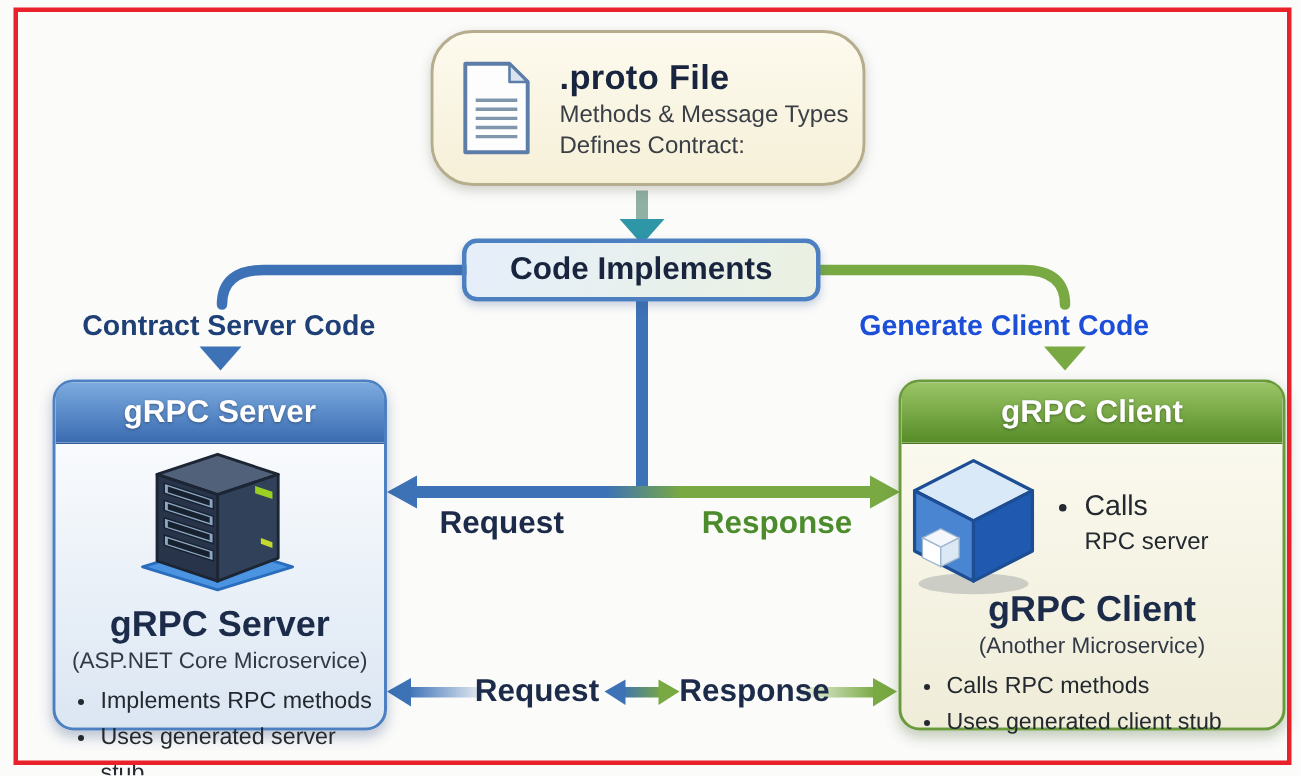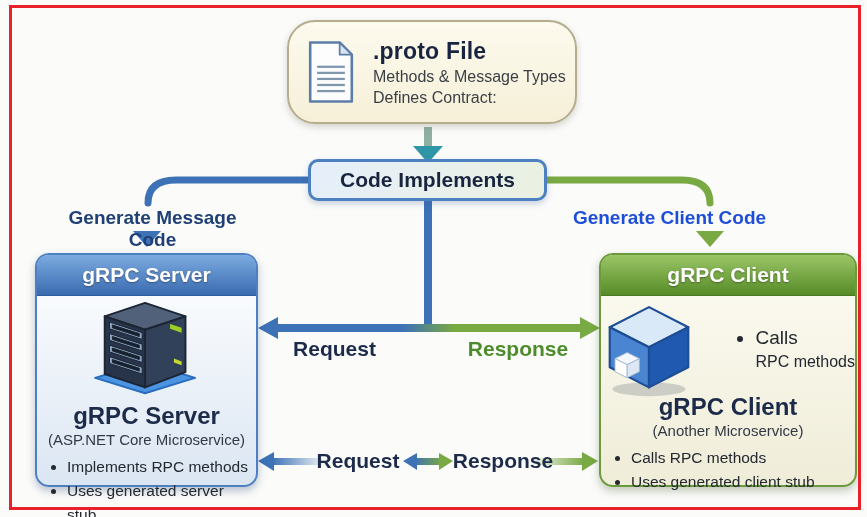--- a/index.html
+++ b/index.html
@@ -45,21 +45,21 @@
   .client-box{left:599px;width:258px;border:2px solid #6a9a3c;background:linear-gradient(#fdfcf3,#efecd8);box-shadow:0 4px 9px rgba(60,90,30,.30);}
   .node-header{height:40px;border-radius:11px 11px 0 0;display:flex;align-items:center;justify-content:center;
     color:#fff;font-size:21px;font-weight:bold;text-shadow:0 1px 2px rgba(0,0,0,.35);}
   .server-box .node-header{background:linear-gradient(#7cabe0,#3a6bb0);border-bottom:1px solid #2f5c9e;}
   .client-box .node-header{background:linear-gradient(#9bc566,#568c28);border-bottom:1px solid #4a7a22;}
   .node-body{text-align:center;}
   .node-title{font-size:24px;font-weight:bold;color:#1c2b4a;line-height:1.1;}
   .node-subtitle{font-size:15px;color:#313944;margin-top:2px;}
   ul.node-bullets{margin:7px 0 0 0;padding:0 0 0 30px;text-align:left;list-style:disc;}
   ul.node-bullets li{font-size:15.5px;color:#23292f;line-height:1.55;}
-  .cube-row{display:flex;align-items:center;justify-content:space-between;margin-top:4px;}
+  .cube-row{display:flex;align-items:center;justify-content:flex-start;margin-top:4px;}
   .cube-note{text-align:left;margin-left:6px;}
   ul.cube-note-list{margin:0;padding:0 0 0 20px;list-style:disc;}
   ul.cube-note-list li{font-size:19px;color:#23292f;}
   .cube-note-sub{font-size:16px;color:#23292f;padding-left:20px;margin-top:4px;}
 
   
   .banner{
     position:absolute;left:256px;top:377px;width:348px;height:54px;z-index:1;
     background:linear-gradient(#f8ab25,#e28e03);
     border:2px solid #c07f0e;border-radius:4px;box-sizing:border-box;
@@ -160,21 +160,21 @@
       <div class="proto-title">.proto File</div>
       <div class="proto-line">Methods &amp; Message Types</div>
       <div class="proto-line">Defines Contract:</div>
     </div>
   </div>
 
   <div class="codegen-box">
     <span>Code Implements</span>
   </div>
 
-  <div class="gen-label server">Generate Message Code</div>
+  <div class="gen-label server">Contract Server Code</div>
   <div class="gen-label client">Generate Client Code</div>
 
   <div class="node-box server-box">
     <div class="node-header">gRPC Server</div>
     <div class="node-body">
       <svg width="118" height="100" viewBox="0 0 120 104" style="margin-top:3px;">
         <polygon points="6,82 58,66 110,82 58,98" fill="#4b94e2" stroke="#2a6dbd" stroke-width="2" stroke-linejoin="round"></polygon>
         <polygon points="58,4 100,18 58,32 16,18" fill="#52617a" stroke="#1c2534" stroke-width="2" stroke-linejoin="round"></polygon>
         <polygon points="100,18 100,76 58,92 58,32" fill="#32415a" stroke="#1c2534" stroke-width="2" stroke-linejoin="round"></polygon>
         <polygon points="16,18 58,32 58,92 16,78" fill="#27344a" stroke="#1c2534" stroke-width="2" stroke-linejoin="round"></polygon>
@@ -214,21 +214,21 @@
           <g stroke="#9fb6cf" stroke-width="1">
             <polygon points="30,60 44,67 30,74 16,67" fill="#f4f8fc"></polygon>
             <polygon points="16,67 30,74 30,89 16,82" fill="#ffffff"></polygon>
             <polygon points="44,67 44,82 30,89 30,74" fill="#dce8f4"></polygon>
           </g>
         </svg>
         <div class="cube-note">
           <ul class="cube-note-list">
             <li>Calls</li>
           </ul>
-          <div class="cube-note-sub">RPC methods</div>
+          <div class="cube-note-sub">RPC server</div>
         </div>
       </div>
       <div class="node-title" style="margin-top:-4px;">gRPC Client</div>
       <div class="node-subtitle">(Another Microservice)</div>
       <ul class="node-bullets">
         <li>Calls RPC methods</li>
         <li>Uses generated client stub</li>
       </ul>
     </div>
   </div>

